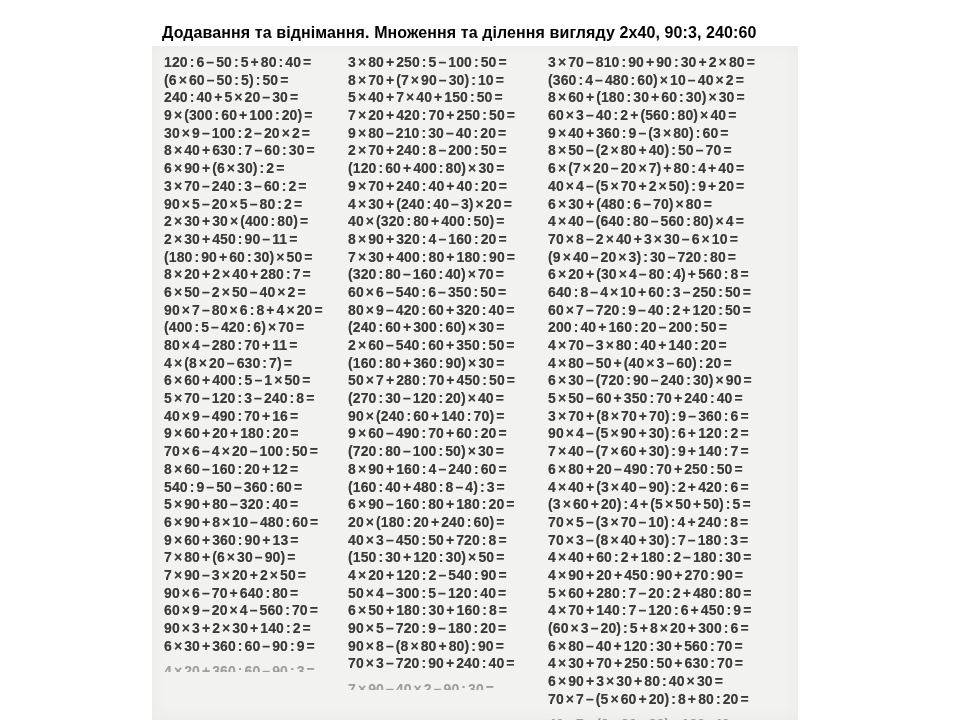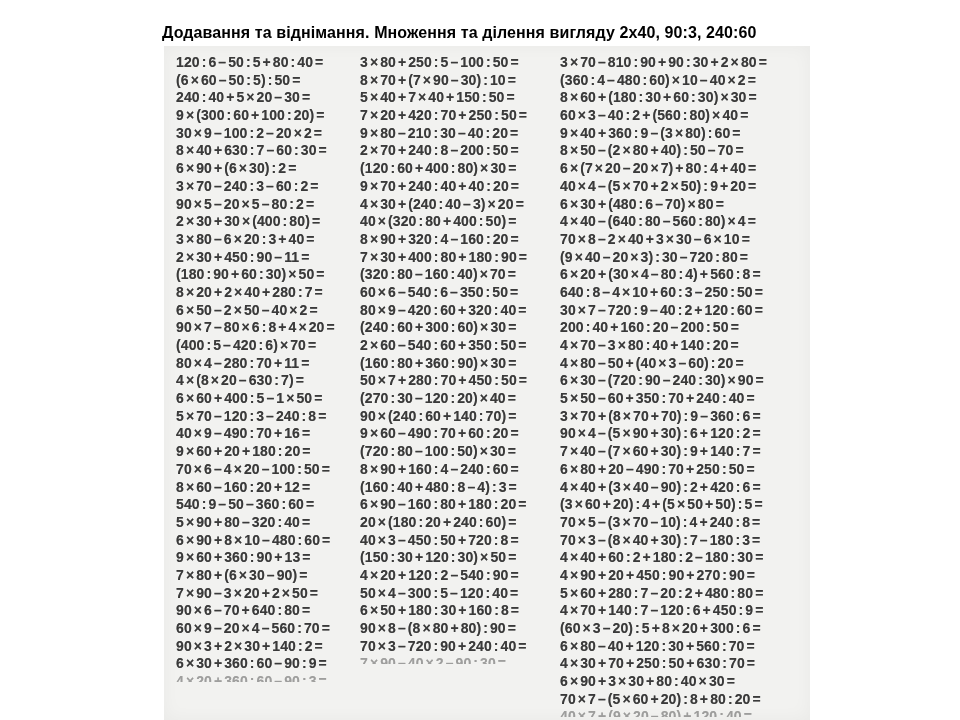--- a/index.html
+++ b/index.html
@@ -24,21 +24,21 @@
     top: 24px;
     width: 660px;
     font-size: 16px;
     font-weight: bold;
     color: #000000;
     letter-spacing: 0.1px;
     white-space: nowrap;
   }
   .sheet {
     position: absolute;
-    left: 164px;
+    left: 152px;
     top: 46px;
     width: 646px;
     height: 674px;
     background: #f2f2f0;
     box-shadow: inset 0 0 18px rgba(0,0,0,0.04);
     overflow: hidden;
   }
   .col {
     position: absolute;
     top: 8px;
@@ -54,20 +54,21 @@
     color: #3a3a3a;
     word-spacing: -2px;
     letter-spacing: 0.1px;
     white-space: nowrap;
     text-shadow: 0 0 0.6px rgba(70,70,70,0.55);
   }
   .partial {
     height: 9px;
     overflow: hidden;
     opacity: 0.45;
+    margin-top: 8px;
   }
 </style>
 </head>
 <body>
 
 <div class="page">
 
   <div class="title">Додавання та віднімання. Множення та ділення вигляду 2х40, 90:3, 240:60</div>
 
   <div class="sheet">
@@ -77,21 +78,20 @@
           <div class="row">120 : 6 – 50 : 5 + 80 : 40 =</div>
           <div class="row">(6 × 60 – 50 : 5) : 50 =</div>
           <div class="row">240 : 40 + 5 × 20 – 30 =</div>
           <div class="row">9 × (300 : 60 + 100 : 20) =</div>
           <div class="row">30 × 9 – 100 : 2 – 20 × 2 =</div>
           <div class="row">8 × 40 + 630 : 7 – 60 : 30 =</div>
           <div class="row">6 × 90 + (6 × 30) : 2 =</div>
           <div class="row">3 × 70 – 240 : 3 – 60 : 2 =</div>
           <div class="row">90 × 5 – 20 × 5 – 80 : 2 =</div>
           <div class="row">2 × 30 + 30 × (400 : 80) =</div>
-          <div class="row">3 × 80 – 6 × 20 : 3 + 40 =</div>
           <div class="row">2 × 30 + 450 : 90 – 11 =</div>
           <div class="row">(180 : 90 + 60 : 30) × 50 =</div>
           <div class="row">8 × 20 + 2 × 40 + 280 : 7 =</div>
           <div class="row">6 × 50 – 2 × 50 – 40 × 2 =</div>
           <div class="row">90 × 7 – 80 × 6 : 8 + 4 × 20 =</div>
           <div class="row">(400 : 5 – 420 : 6) × 70 =</div>
           <div class="row">80 × 4 – 280 : 70 + 11 =</div>
           <div class="row">4 × (8 × 20 – 630 : 7) =</div>
           <div class="row">6 × 60 + 400 : 5 – 1 × 50 =</div>
           <div class="row">5 × 70 – 120 : 3 – 240 : 8 =</div>
@@ -140,20 +140,21 @@
           <div class="row">(720 : 80 – 100 : 50) × 30 =</div>
           <div class="row">8 × 90 + 160 : 4 – 240 : 60 =</div>
           <div class="row">(160 : 40 + 480 : 8 – 4) : 3 =</div>
           <div class="row">6 × 90 – 160 : 80 + 180 : 20 =</div>
           <div class="row">20 × (180 : 20 + 240 : 60) =</div>
           <div class="row">40 × 3 – 450 : 50 + 720 : 8 =</div>
           <div class="row">(150 : 30 + 120 : 30) × 50 =</div>
           <div class="row">4 × 20 + 120 : 2 – 540 : 90 =</div>
           <div class="row">50 × 4 – 300 : 5 – 120 : 40 =</div>
           <div class="row">6 × 50 + 180 : 30 + 160 : 8 =</div>
+          <div class="row">90 × 5 – 720 : 9 – 180 : 20 =</div>
           <div class="row">90 × 8 – (8 × 80 + 80) : 90 =</div>
           <div class="row">70 × 3 – 720 : 90 + 240 : 40 =</div>
         </div>
       <div class="row partial">7 × 90 – 40 × 2 – 90 : 30 =</div>
     </div>
 
     <div class="col col-3">
       <div>
           <div class="row">3 × 70 – 810 : 90 + 90 : 30 + 2 × 80 =</div>
           <div class="row">(360 : 4 – 480 : 60) × 10 – 40 × 2 =</div>
@@ -162,21 +163,21 @@
           <div class="row">9 × 40 + 360 : 9 – (3 × 80) : 60 =</div>
           <div class="row">8 × 50 – (2 × 80 + 40) : 50 – 70 =</div>
           <div class="row">6 × (7 × 20 – 20 × 7) + 80 : 4 + 40 =</div>
           <div class="row">40 × 4 – (5 × 70 + 2 × 50) : 9 + 20 =</div>
           <div class="row">6 × 30 + (480 : 6 – 70) × 80 =</div>
           <div class="row">4 × 40 – (640 : 80 – 560 : 80) × 4 =</div>
           <div class="row">70 × 8 – 2 × 40 + 3 × 30 – 6 × 10 =</div>
           <div class="row">(9 × 40 – 20 × 3) : 30 – 720 : 80 =</div>
           <div class="row">6 × 20 + (30 × 4 – 80 : 4) + 560 : 8 =</div>
           <div class="row">640 : 8 – 4 × 10 + 60 : 3 – 250 : 50 =</div>
-          <div class="row">30 × 7 – 720 : 9 – 40 : 2 + 120 : 60 =</div>
+          <div class="row">60 × 7 – 720 : 9 – 40 : 2 + 120 : 50 =</div>
           <div class="row">200 : 40 + 160 : 20 – 200 : 50 =</div>
           <div class="row">4 × 70 – 3 × 80 : 40 + 140 : 20 =</div>
           <div class="row">4 × 80 – 50 + (40 × 3 – 60) : 20 =</div>
           <div class="row">6 × 30 – (720 : 90 – 240 : 30) × 90 =</div>
           <div class="row">5 × 50 – 60 + 350 : 70 + 240 : 40 =</div>
           <div class="row">3 × 70 + (8 × 70 + 70) : 9 – 360 : 6 =</div>
           <div class="row">90 × 4 – (5 × 90 + 30) : 6 + 120 : 2 =</div>
           <div class="row">7 × 40 – (7 × 60 + 30) : 9 + 140 : 7 =</div>
           <div class="row">6 × 80 + 20 – 490 : 70 + 250 : 50 =</div>
           <div class="row">4 × 40 + (3 × 40 – 90) : 2 + 420 : 6 =</div>

